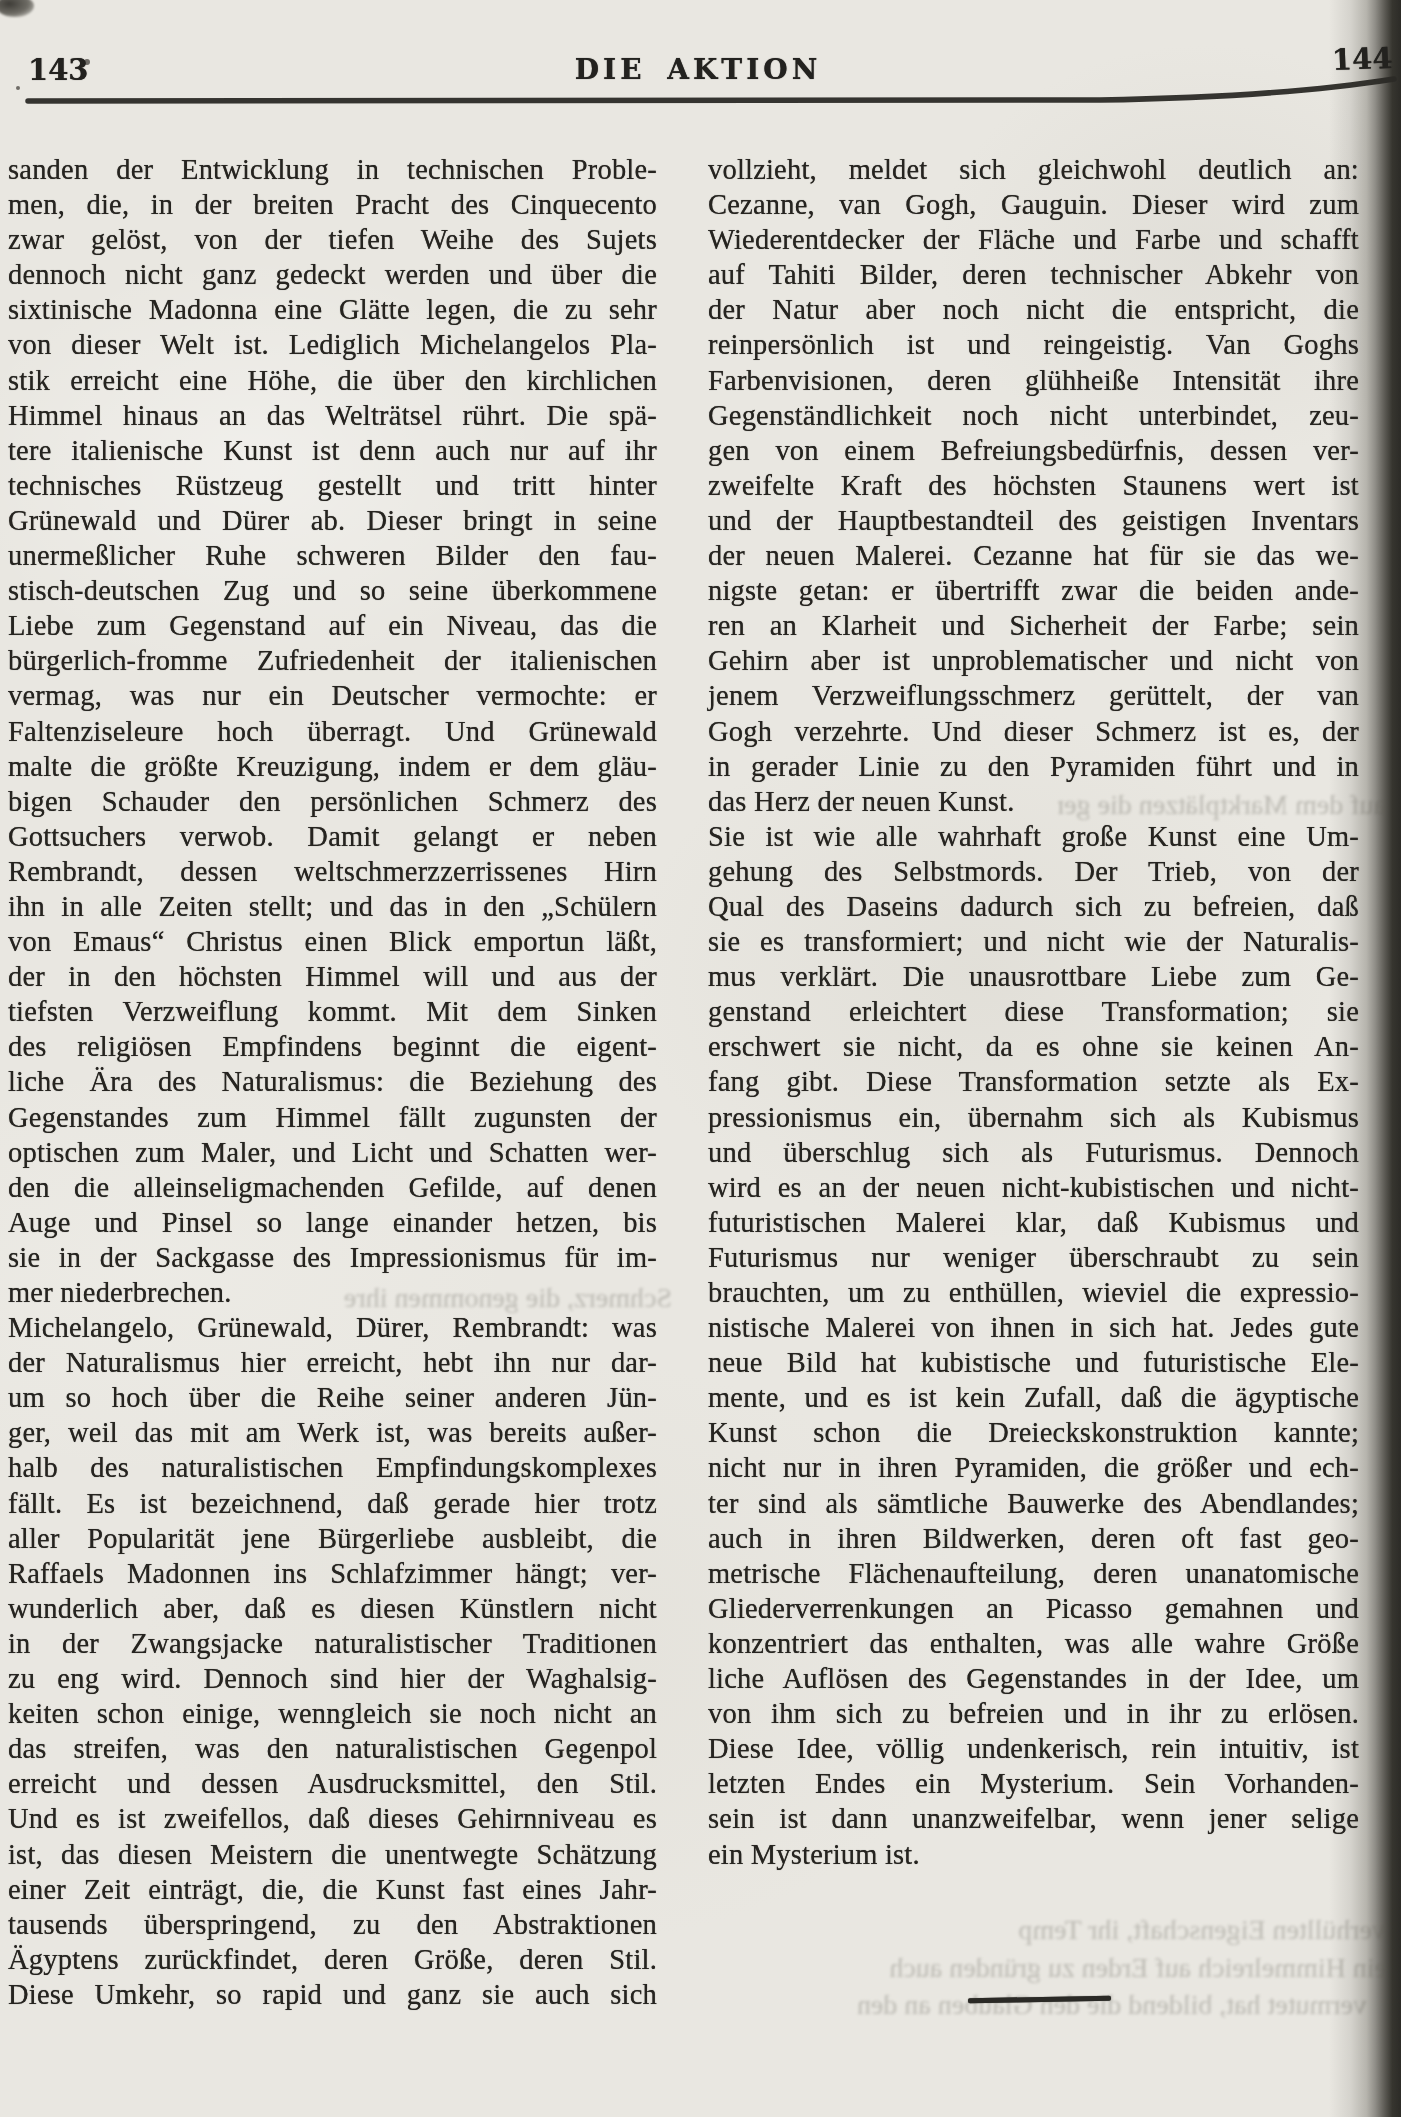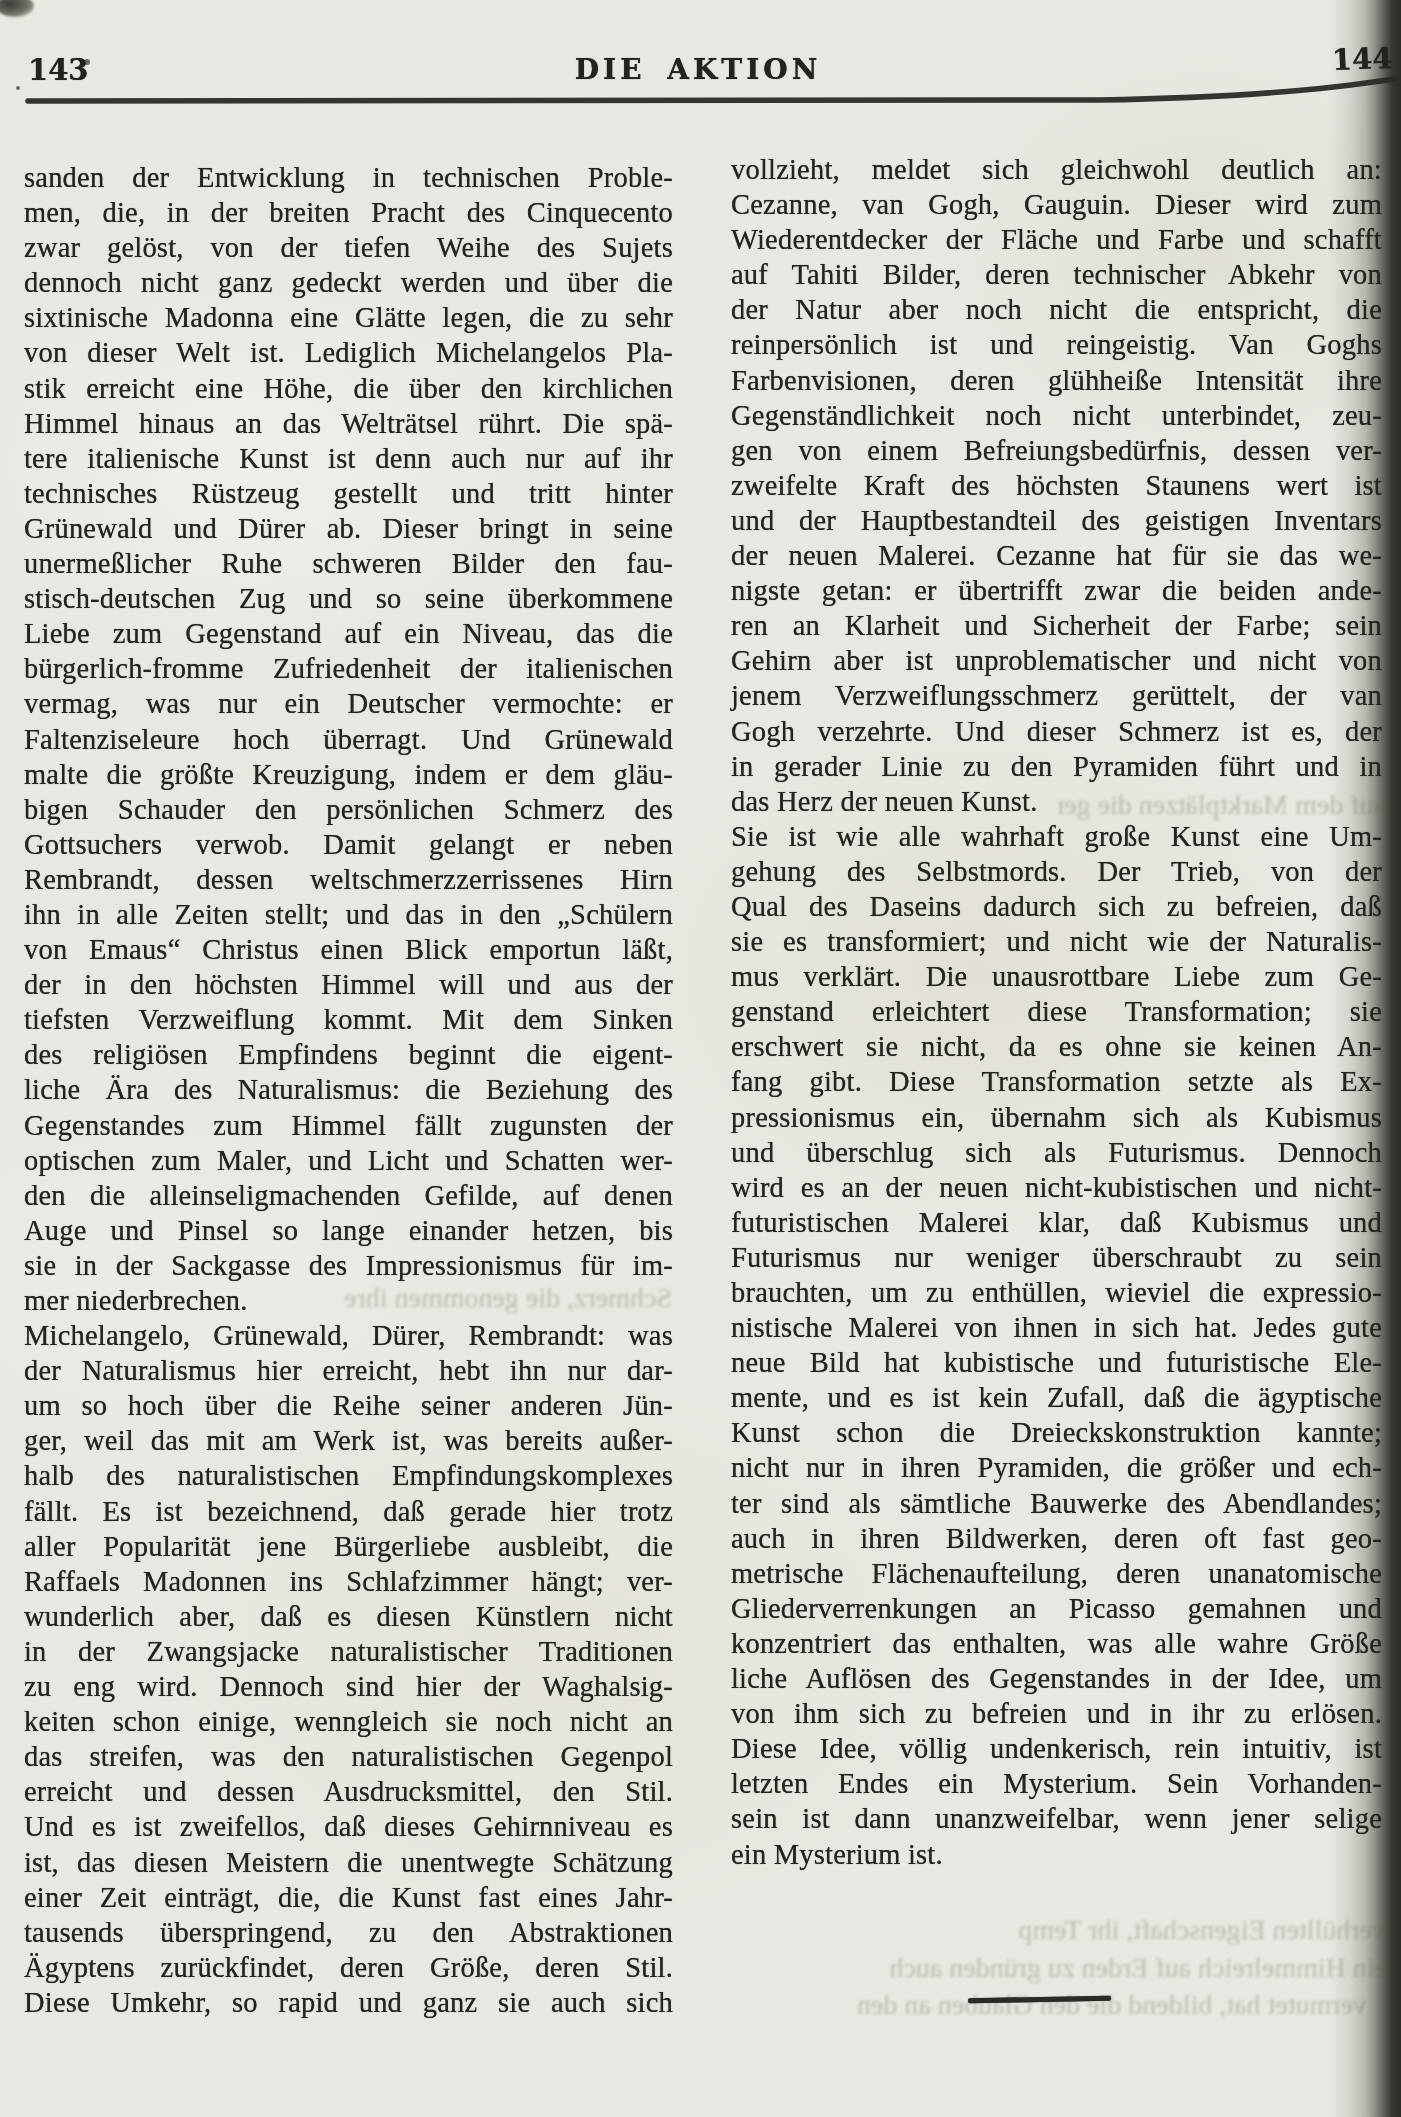--- a/index.html
+++ b/index.html
@@ -37,22 +37,22 @@
     letter-spacing:4px;word-spacing:8px;color:#23221f;text-shadow:0 0 0.9px rgba(35,34,31,0.9);
     white-space:nowrap;
   }
   .rule-svg{position:absolute;left:0;top:0;}
   .col{
     position:absolute;top:152px;
     font-size:28.5px;line-height:35.1px;color:#262420;
     text-shadow:0 0 0.7px rgba(38,36,32,0.85);
     letter-spacing:0.2px;
   }
-  .col-left{left:24px;width:649px;margin-top:8px;}
-  .col-right{left:731px;width:651px;}
+  .col-left{left:8px;width:649px;}
+  .col-right{left:708px;width:651px;}
   .ln{height:35.1px;text-align:justify;text-align-last:justify;}
   .ln.end{text-align-last:left;}
   .ghost{
     position:absolute;font-size:28px;line-height:34px;color:#5d5b52;opacity:.32;
     filter:blur(1.6px);transform:scaleX(-1);white-space:nowrap;overflow:hidden;
   }
   .end-rule{
     position:absolute;left:968px;top:1997px;width:143px;height:5px;
     background:#2b2a26;border-radius:2px;transform:rotate(-1deg);
     box-shadow:0 0 1px rgba(43,42,38,0.8);

